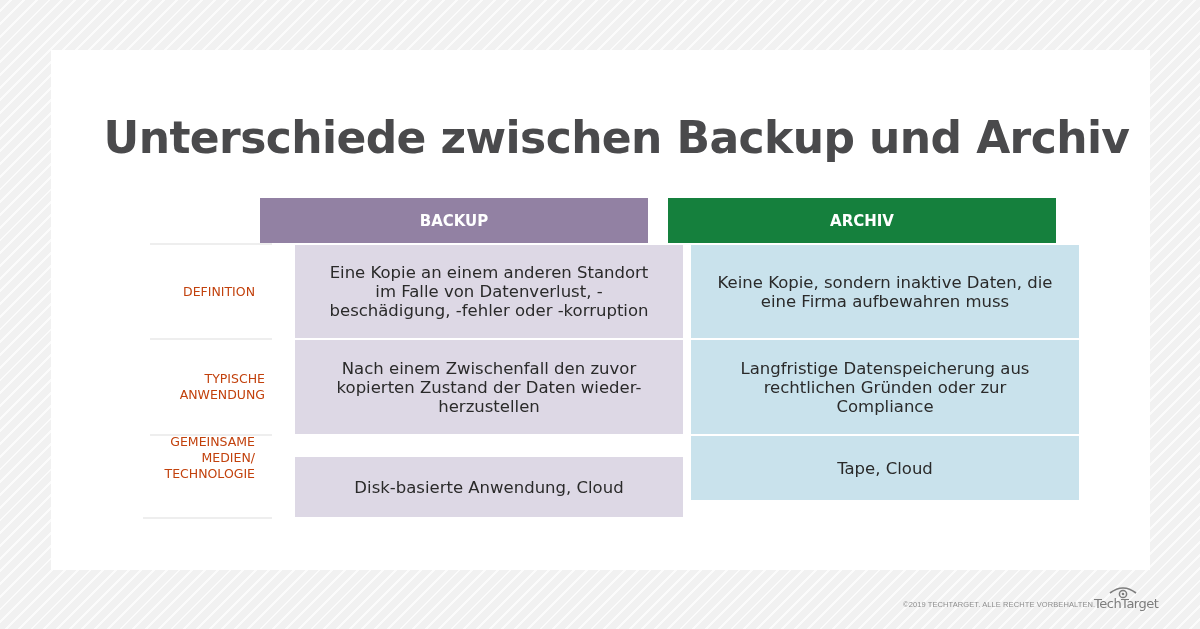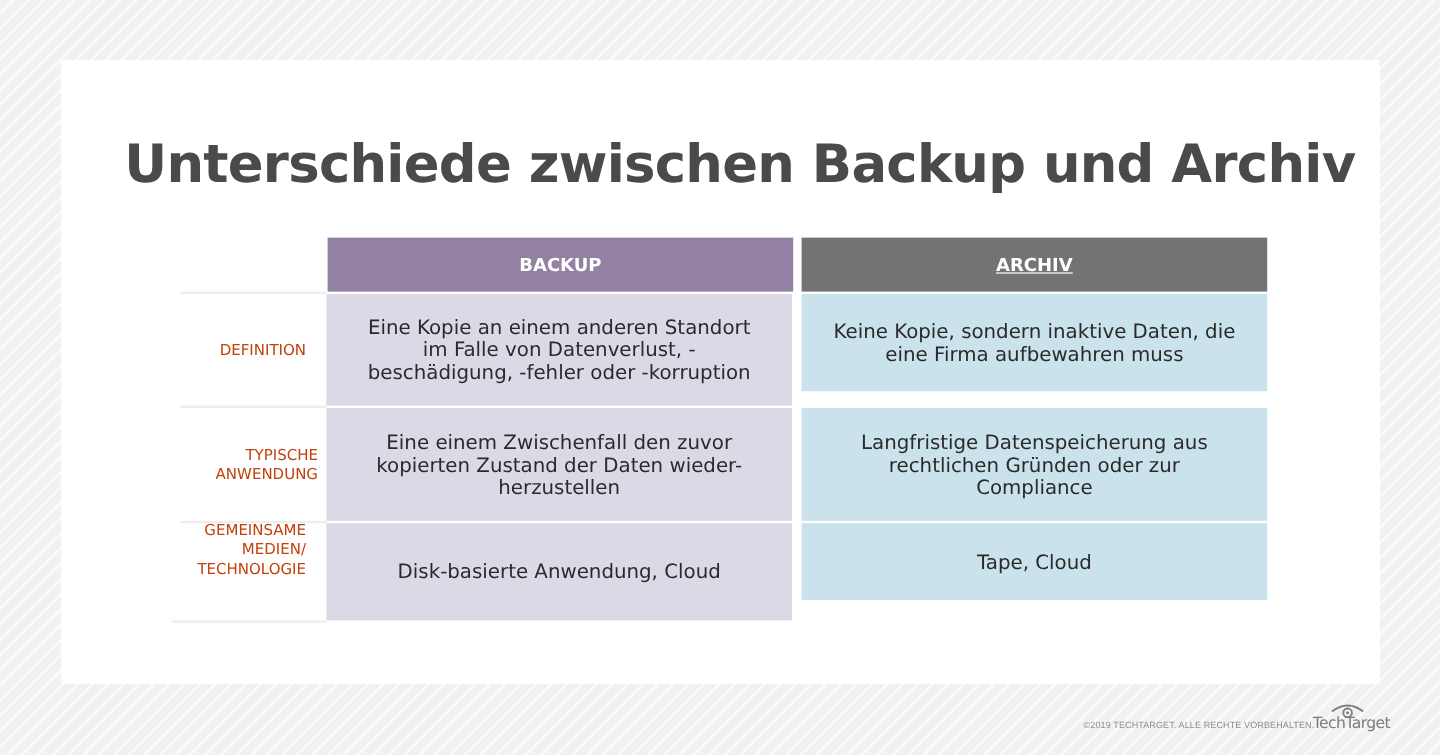--- a/index.html
+++ b/index.html
@@ -18,32 +18,32 @@
       font-family:"DejaVu Sans", sans-serif; font-weight:bold;
       font-size:44px; letter-spacing:-0.6px; color:#4a4a4c;
       margin:16px; line-height:56px;
     }
     .tbl { position:absolute; left:0; top:0; }
     .hdr {
       position:absolute; top:148px; height:45px; color:#fff;
       font-family:"DejaVu Sans", sans-serif; font-weight:bold; font-size:15px;
       display:flex; align-items:center; justify-content:center;
     }
-    .hdr.backup { left:222px; width:388px; background:#9281a3; }
-    .hdr.archiv { left:617px; width:388px; background:#737373;text-decoration:underline; }
+    .hdr.backup { left:209px; width:388px; background:#9281a3; }
+    .hdr.archiv { left:617px; width:388px; background:#15803d; }
     .rowline { position:absolute; left:99px; width:122px; height:2px; background:#eeeeee; }
     .label {
       position:absolute; left:92px; width:112px; text-align:right;
       font-family:"DejaVu Sans", sans-serif; font-size:12.5px; color:#c2410c;
       line-height:16px; display:flex; align-items:center; justify-content:flex-end;
     }
     .cell {
       position:absolute; display:flex; align-items:center; justify-content:center;
       text-align:center; font-family:"DejaVu Sans", sans-serif;
-      font-size:16.5px; line-height:19px; color:#2a2a2a; padding:0 14px; box-sizing:border-box;
+      font-size:16.5px; line-height:19px; color:#2a2a2a; padding:0 14px; box-sizing:border-box;margin-left:23px;
     }
     .cell.b { left:221px; width:388px; background:#ddd8e5; }
     .cell.a { left:617px; width:388px; background:#c9e2ec; }
     .footer-text {
       position:absolute; left:903px; top:600px;
       font-family:Liberation Sans, sans-serif; font-size:7.5px; color:#8e8e8e; letter-spacing:0.1px;
     }
     .logo { position:absolute; left:1094px; top:585px; width:60px; height:30px; }
     .logo-text {
       position:absolute; left:0; top:11px; font-family:"DejaVu Sans", sans-serif;
@@ -61,28 +61,28 @@
     <div class="hdr backup">BACKUP</div>
     <div class="hdr archiv">ARCHIV</div>
 
     <div class="rowline" style="top:193px"></div>
     <div class="rowline" style="top:288px"></div>
     <div class="rowline" style="top:384px"></div>
     <div class="rowline" style="top:467px;left:92px;width:129px"></div>
 
     <div class="label" style="top:195px;height:93px">DEFINITION</div>
     <div class="cell b" style="top:195px;height:93px;padding:0 30px">Eine Kopie an einem anderen Standort im Falle von Datenverlust, -beschädigung, -fehler oder -korruption</div>
-    <div class="cell a" style="top:195px;height:81px;padding:12px 20px">Keine Kopie, sondern inaktive Daten, die eine Firma aufbewahren muss</div>
+    <div class="cell a" style="top:195px;height:93px;padding:12px 20px">Keine Kopie, sondern inaktive Daten, die eine Firma aufbewahren muss</div>
 
     <div class="label" style="top:290px;height:94px;padding-left:10px">TYPISCHE ANWENDUNG</div>
-    <div class="cell b" style="top:290px;height:94px;padding:0 38px">Eine einem Zwischenfall den zuvor kopierten Zustand der Daten wieder-herzustellen</div>
+    <div class="cell b" style="top:290px;height:94px;padding:0 38px">Nach einem Zwischenfall den zuvor kopierten Zustand der Daten wieder-herzustellen</div>
     <div class="cell a" style="top:290px;height:94px;padding:0 40px">Langfristige Datenspeicherung aus rechtlichen Gründen oder zur Compliance</div>
 
     <div class="label" style="top:376px;height:63px">GEMEINSAME MEDIEN/ TECHNOLOGIE</div>
-    <div class="cell b" style="top:386px;height:81px">Disk-basierte Anwendung, Cloud</div>
+    <div class="cell b" style="top:407px;height:60px">Disk-basierte Anwendung, Cloud</div>
     <div class="cell a" style="top:386px;height:64px">Tape, Cloud</div>
   </div>
 </div>
 
 <div class="footer-text">©2019 TECHTARGET. ALLE RECHTE VORBEHALTEN.</div>
 <div class="logo">
   <svg width="30" height="14" viewBox="0 0 30 14">
     <path d="M2 8 Q15 -2 28 8" stroke="#7d7d7d" stroke-width="1.6" fill="none"></path>
     <circle cx="15" cy="9" r="3.6" stroke="#7d7d7d" stroke-width="1.5" fill="none"></circle>
     <circle cx="15" cy="9" r="1.3" fill="#7d7d7d"></circle>

